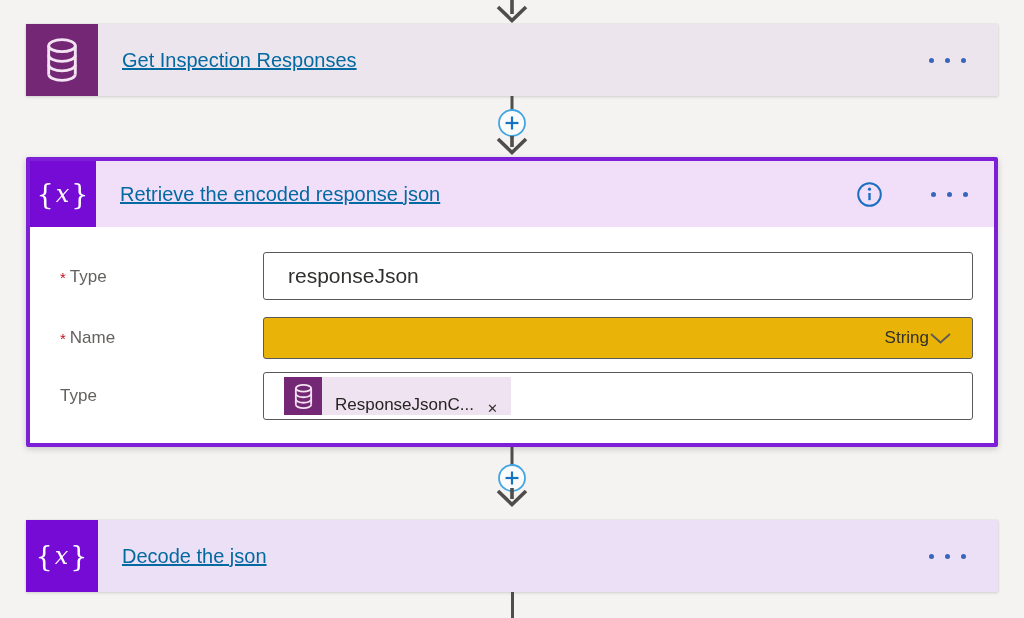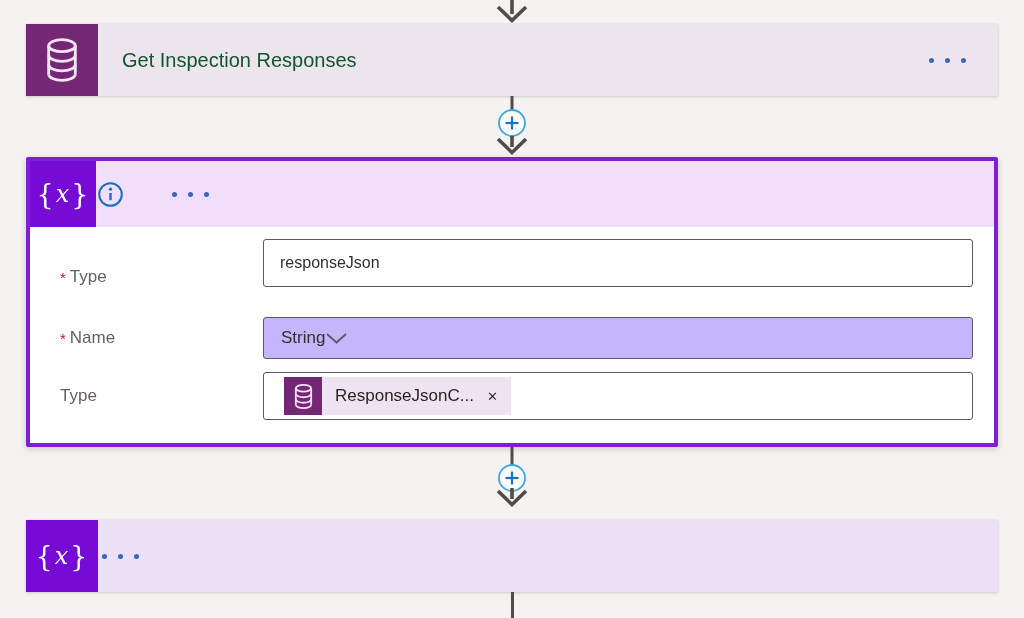--- a/index.html
+++ b/index.html
@@ -23,22 +23,22 @@
   #card3 { top:520px; background:#ECE0F7; }
 
   .tile {
     width:72px; height:72px; flex:0 0 auto;
     display:flex; align-items:center; justify-content:center;
   }
   .tile-plum   { background:#742774; }
   .tile-violet { background:#770BD6; }
 
   .card-title {
-    font-size:20px; color:#14532d; margin-left:24px; flex:1;
-    white-space:nowrap; overflow:hidden;
+    font-size:20px; color:#0369a1; margin-left:24px; flex:1;
+    white-space:nowrap; overflow:hidden;text-decoration:underline;
   }
 
   .menu-dots {
     display:flex; gap:11px; margin-right:28px; padding:10px 4px;
     align-items:center; cursor:pointer;
   }
   .menu-dots .dot { width:5px; height:5px; border-radius:50%; background:#3866BE; }
 
   
   .vx-glyph {
@@ -80,44 +80,44 @@
 
   #label-name  { top:26px;  height:48px; }
   #label-type  { top:90px;  height:42px; }
   #label-value { top:145px; height:48px; }
 
   .text-input {
     position:absolute; left:233px; width:710px; box-sizing:border-box;
     border:1.5px solid #5C5A58; border-radius:3px; background:#fff;
     font-family:inherit; color:#30302F; outline:none;
   }
-  #input-name  { top:12px; height:48px; font-size:16px; padding:0 16px; }
+  #input-name  { top:25px; height:48px; font-size:21px; padding:0 24px; }
 
   .select-box {
     position:absolute; left:233px; width:710px; box-sizing:border-box;
     top:90px; height:42px;
-    border:1.5px solid #5C5A58; border-radius:3px; background:#c4b5fd;
-    display:flex; align-items:center; justify-content:flex-start;
+    border:1.5px solid #5C5A58; border-radius:3px; background:#eab308;
+    display:flex; align-items:center; justify-content:flex-end;
     padding:0 20px 0 17px; cursor:pointer;
   }
   .select-value { font-size:17px; color:#30302F; }
 
   .value-box {
     position:absolute; left:233px; width:710px; box-sizing:border-box;
     top:145px; height:48px;
     border:1.5px solid #5C5A58; border-radius:3px; background:#fff;
     display:flex; align-items:center; padding:0 5px; cursor:text;
   }
   .token-chip { display:flex; height:38px; margin-left:15px; cursor:pointer; }
   .chip-tile {
     width:38px; height:38px; background:#742774; flex:0 0 auto;
     display:flex; align-items:center; justify-content:center;
   }
   .chip-body {
-    display:flex; align-items:center; gap:13px;
+    display:flex; align-items:flex-end; gap:13px;
     background:#EFE2F1; padding:0 13px;
     font-size:17px; color:#262523; white-space:nowrap;
   }
   .chip-remove { font-size:13px; color:#323130; cursor:pointer; line-height:1; }
 
   
   .connector { position:absolute; left:462px; width:100px; }
   #conn1 { top:96px;  height:61px; }
   #conn2 { top:447px; height:73px; }
   .stem {
@@ -190,20 +190,21 @@
 
   <div id="card2">
     <div class="sel-header">
       <div class="tile tile-violet">
         <div class="vx-glyph">
           <span>{</span>
             <span class="vx-x">x</span>
             <span>}</span>
         </div>
       </div>
+      <div class="card-title">Retrieve the encoded response json</div>
       <div class="info-btn">
         <svg width="27" height="27" viewBox="0 0 27 27">
           <circle cx="13.5" cy="13.5" r="11.3" fill="none" stroke="#1B6EC2" stroke-width="2"></circle>
           <line x1="13.5" y1="12" x2="13.5" y2="19.2" stroke="#1B6EC2" stroke-width="2.4"></line>
           <circle cx="13.5" cy="8.2" r="1.6" fill="#1B6EC2"></circle>
         </svg>
       </div>
       <div class="menu-dots">
         <span class="dot"></span>
           <span class="dot"></span>
@@ -275,20 +276,21 @@
   </div>
 
   <div id="card3" class="node-card">
     <div class="tile tile-violet">
       <div class="vx-glyph">
         <span>{</span>
           <span class="vx-x">x</span>
           <span>}</span>
       </div>
     </div>
+    <div class="card-title">Decode the json</div>
     <div class="menu-dots">
       <span class="dot"></span>
         <span class="dot"></span>
         <span class="dot"></span>
     </div>
   </div>
 
   <div id="bottom-stem"></div>
 
 </div>

